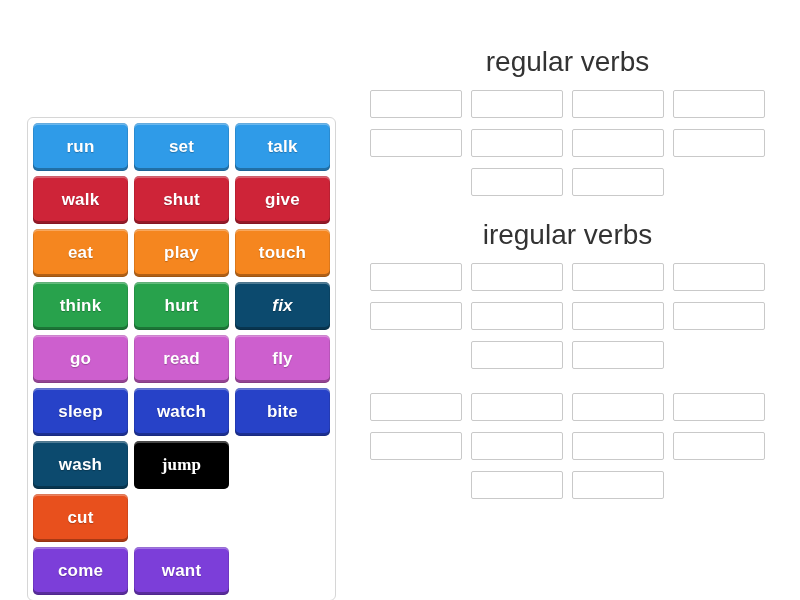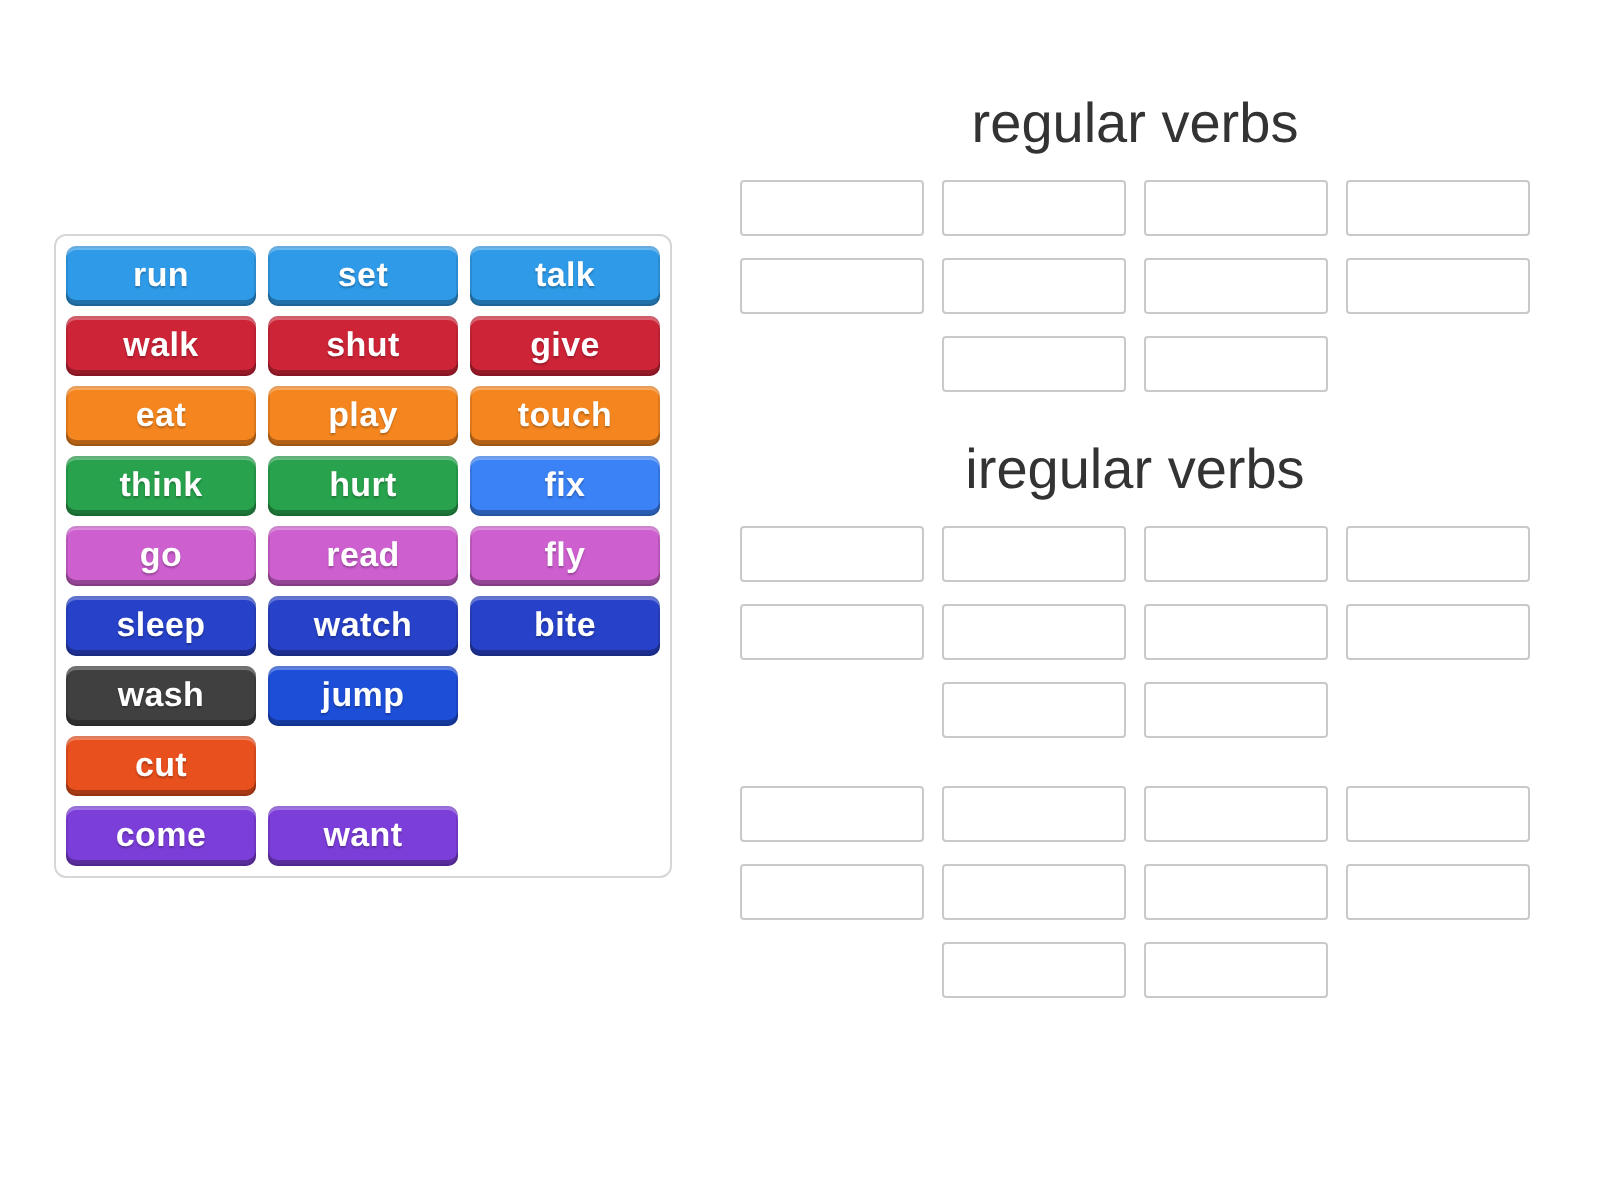--- a/index.html
+++ b/index.html
@@ -28,21 +28,21 @@
     display: flex;
     flex-direction: column;
     gap: 5px;
   }
   .tile-row {
     display: flex;
     gap: 6px;
   }
   .tile {
     width: 95px;
-    height: 30px;
+    height: 48px;
     border-radius: 5px;
     display: flex;
     align-items: center;
     justify-content: center;
     color: #ffffff;
     font-weight: bold;
     font-size: 17px;
     letter-spacing: 0.2px;
     text-shadow: 0 1px 1px rgba(0,0,0,0.25);
     box-shadow:
@@ -110,35 +110,35 @@
         <div class="tile" style="background: rgb(206, 36, 56);">give</div>
       </div>
       <div class="tile-row">
         <div class="tile" style="background: rgb(245, 134, 31);">eat</div>
         <div class="tile" style="background: rgb(245, 134, 31);">play</div>
         <div class="tile" style="background: rgb(245, 134, 31);">touch</div>
       </div>
       <div class="tile-row">
         <div class="tile" style="background: rgb(40, 162, 76);">think</div>
         <div class="tile" style="background: rgb(40, 162, 76);">hurt</div>
-        <div class="tile" style="background: #3b82f6;">fix</div>
+        <div class="tile" style="background: #0c4a6e; font-style: italic;">fix</div>
       </div>
       <div class="tile-row">
         <div class="tile" style="background: rgb(205, 95, 206);">go</div>
         <div class="tile" style="background: rgb(205, 95, 206);">read</div>
         <div class="tile" style="background: rgb(205, 95, 206);">fly</div>
       </div>
       <div class="tile-row">
         <div class="tile" style="background: rgb(39, 66, 200);">sleep</div>
         <div class="tile" style="background: rgb(39, 66, 200);">watch</div>
         <div class="tile" style="background: rgb(39, 66, 200);">bite</div>
       </div>
       <div class="tile-row">
-        <div class="tile" style="background: #404040;">wash</div>
-        <div class="tile" style="background: #1d4ed8;">jump</div>
+        <div class="tile" style="background: #0c4a6e;">wash</div>
+        <div class="tile" style="background: #000000; font-family: Liberation Serif, serif;">jump</div>
       </div>
       <div class="tile-row">
         <div class="tile" style="background: rgb(232, 80, 29);">cut</div>
       </div>
       <div class="tile-row">
         <div class="tile" style="background: rgb(124, 62, 217);">come</div>
         <div class="tile" style="background: rgb(124, 62, 217);">want</div>
       </div>
     </div>
 

